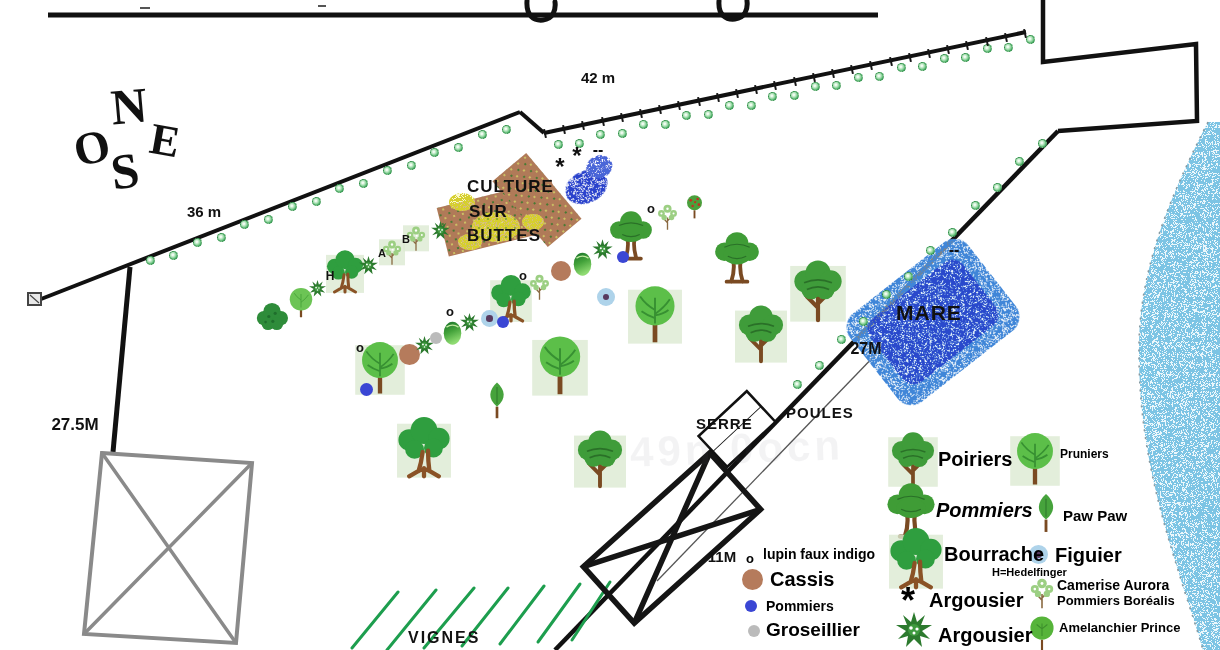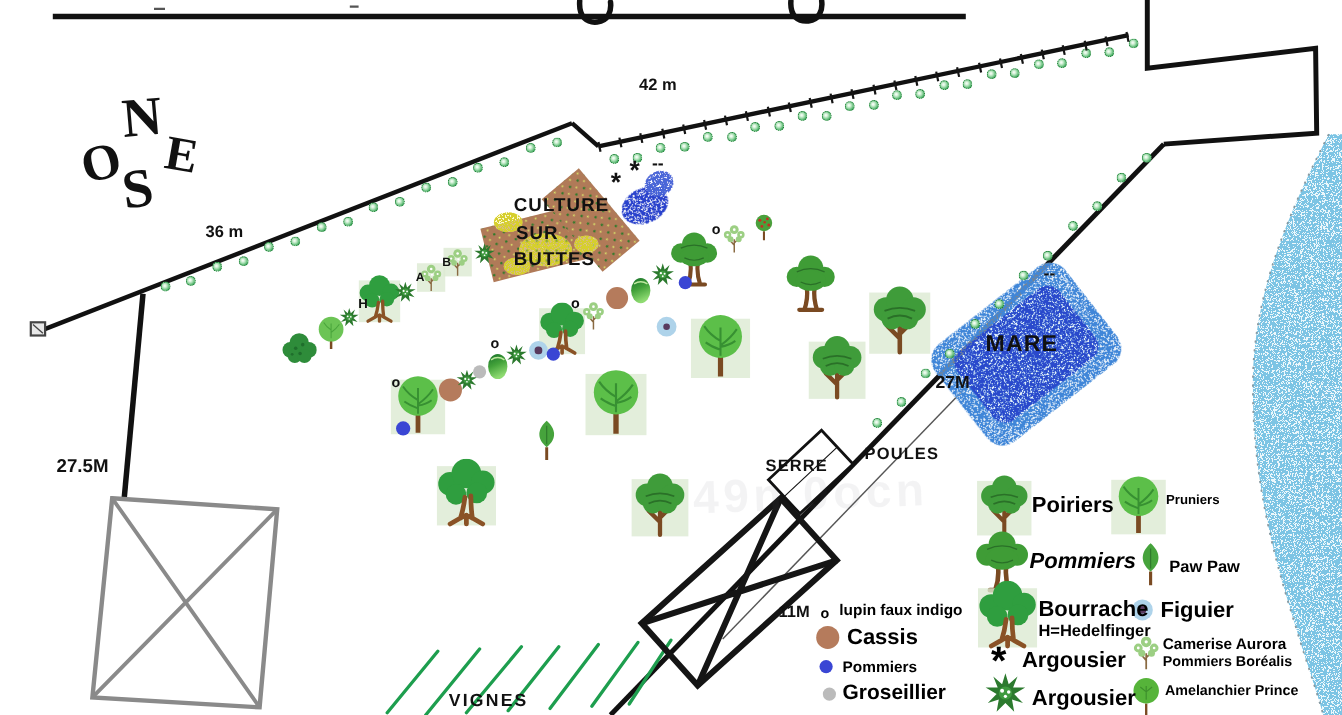--- a/index.html
+++ b/index.html
@@ -607,21 +607,21 @@
           <g fill="#2f9e3f">
             <circle cx="9" cy="17" r="8"></circle>
             <circle cx="20" cy="10" r="10"></circle>
             <circle cx="31" cy="16" r="8"></circle>
             <circle cx="13" cy="24" r="7"></circle>
             <circle cx="27" cy="23" r="7"></circle>
           </g>
           <path d="M19,26 Q18,34 16,40 M23,25 Q23,33 24,40 M16,40 L9,44 M24,40 L31,44 M20,38 L20,44 M16,40 Q20,37 24,40" stroke="#8a5226" stroke-width="3.2" fill="none" stroke-linecap="round"></path>
         </svg></div>
       <div class="legend-label" style="left: 944px; top: 543px; font-size: 20px;">Bourrache</div>
-      <div class="legend-label" style="left: 944px; top: 566px; font-size: 15px;">H=Hedelfinger</div>
+      <div class="legend-label" style="left: 944px; top: 566px; font-size: 11px; padding-left: 48px;">H=Hedelfinger</div>
       <div style="position: absolute; left: 1029px; top: 545px; z-index: 5;">
         <span class="circ" style="position:relative;display:block;width:19px;height:19px;background:#aed3ea;">
           <span style="position:absolute;left:50%;top:50%;width:7.22px;height:7.22px;margin:-3.61px;border-radius:50%;background:#583a5e;"></span>
         </span>
       </div>
       <div class="legend-label" style="left: 1055px; top: 544px; font-size: 20px;">Figuier</div>
       <div style="position: absolute; left: 901px; top: 587px; z-index: 5;"><span style="font-weight:bold;font-size:36px;line-height:.8;">*</span></div>
       <div class="legend-label" style="left: 929px; top: 589px; font-size: 20px;">Argousier</div>
       <div style="position: absolute; left: 1026px; top: 573px; z-index: 5;"><svg width="32" height="37" viewBox="0 0 40 46">
           <path d="M20,44 L20,26 M20,34 L13,26 M20,31 L27,24" stroke="#8a6a42" stroke-width="2" fill="none"></path>

